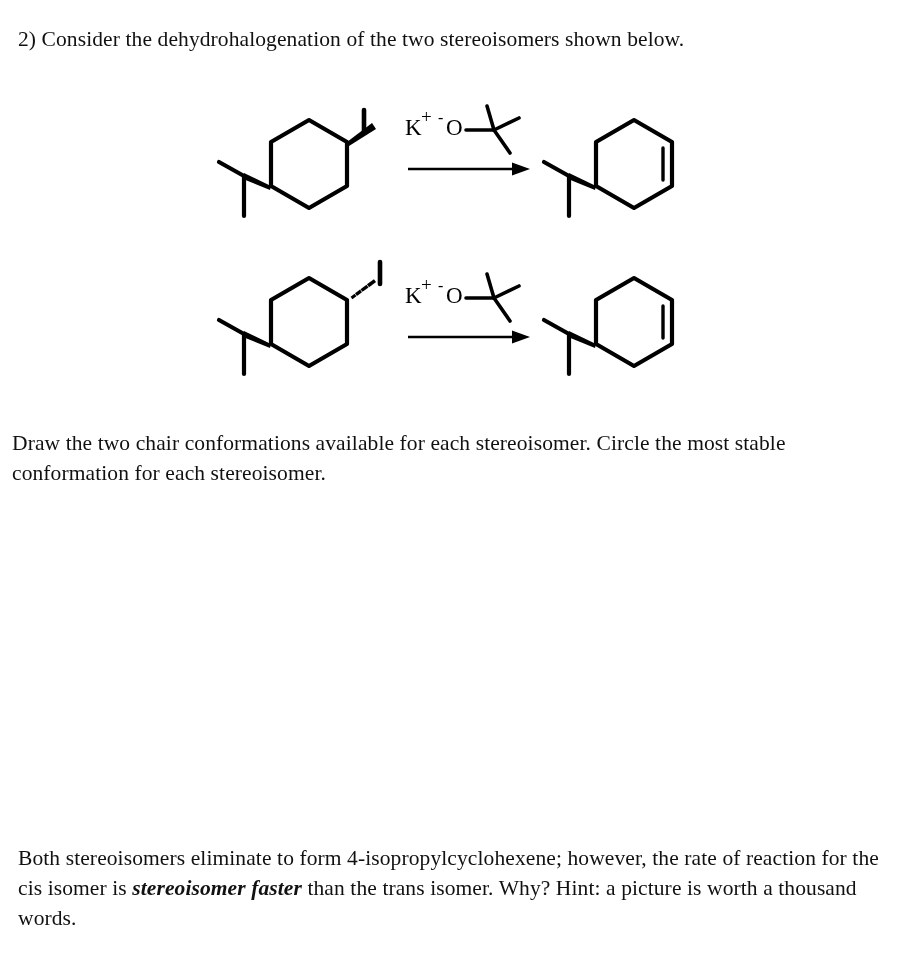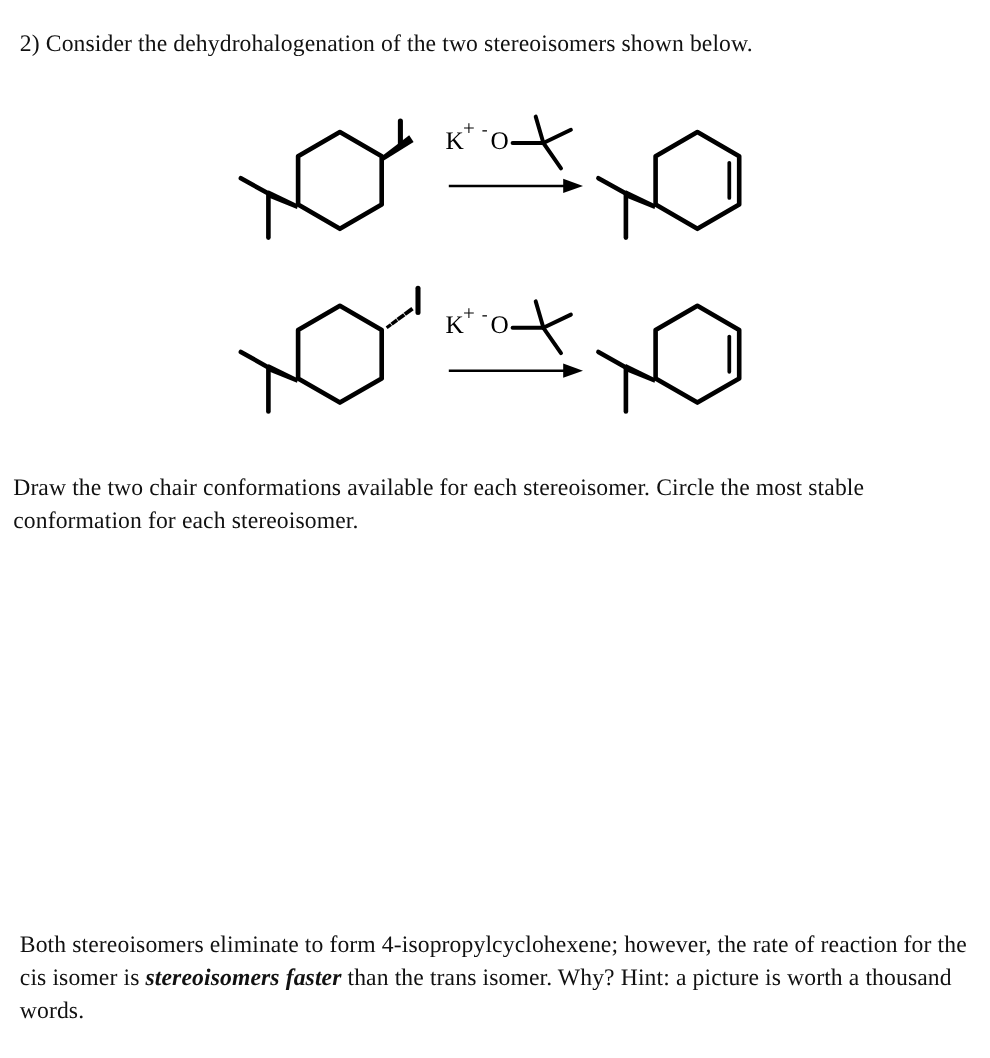--- a/index.html
+++ b/index.html
@@ -199,16 +199,16 @@
         </g>
       </g>
     </svg>
   </div>
 
   <div class="para" id="instruction-para">Draw the two chair conformations available for each stereoisomer. Circle the most stable conformation for each stereoisomer.</div>
 
   <div class="workspace"></div>
 
   <div class="para" id="explanation-para">
-    <span>Both stereoisomers eliminate to form 4-isopropylcyclohexene; however, the rate of reaction for the cis isomer is </span><span class="emph">stereoisomers faster</span><span> than the trans isomer. Why? Hint: a picture is worth a thousand words.</span>
+    <span>Both stereoisomers eliminate to form 4-isopropylcyclohexene; however, the rate of reaction for the cis isomer is </span><span class="emph">stereoisomer faster</span><span> than the trans isomer. Why? Hint: a picture is worth a thousand words.</span>
   </div>
 
 </div>
 
 </body></html>

